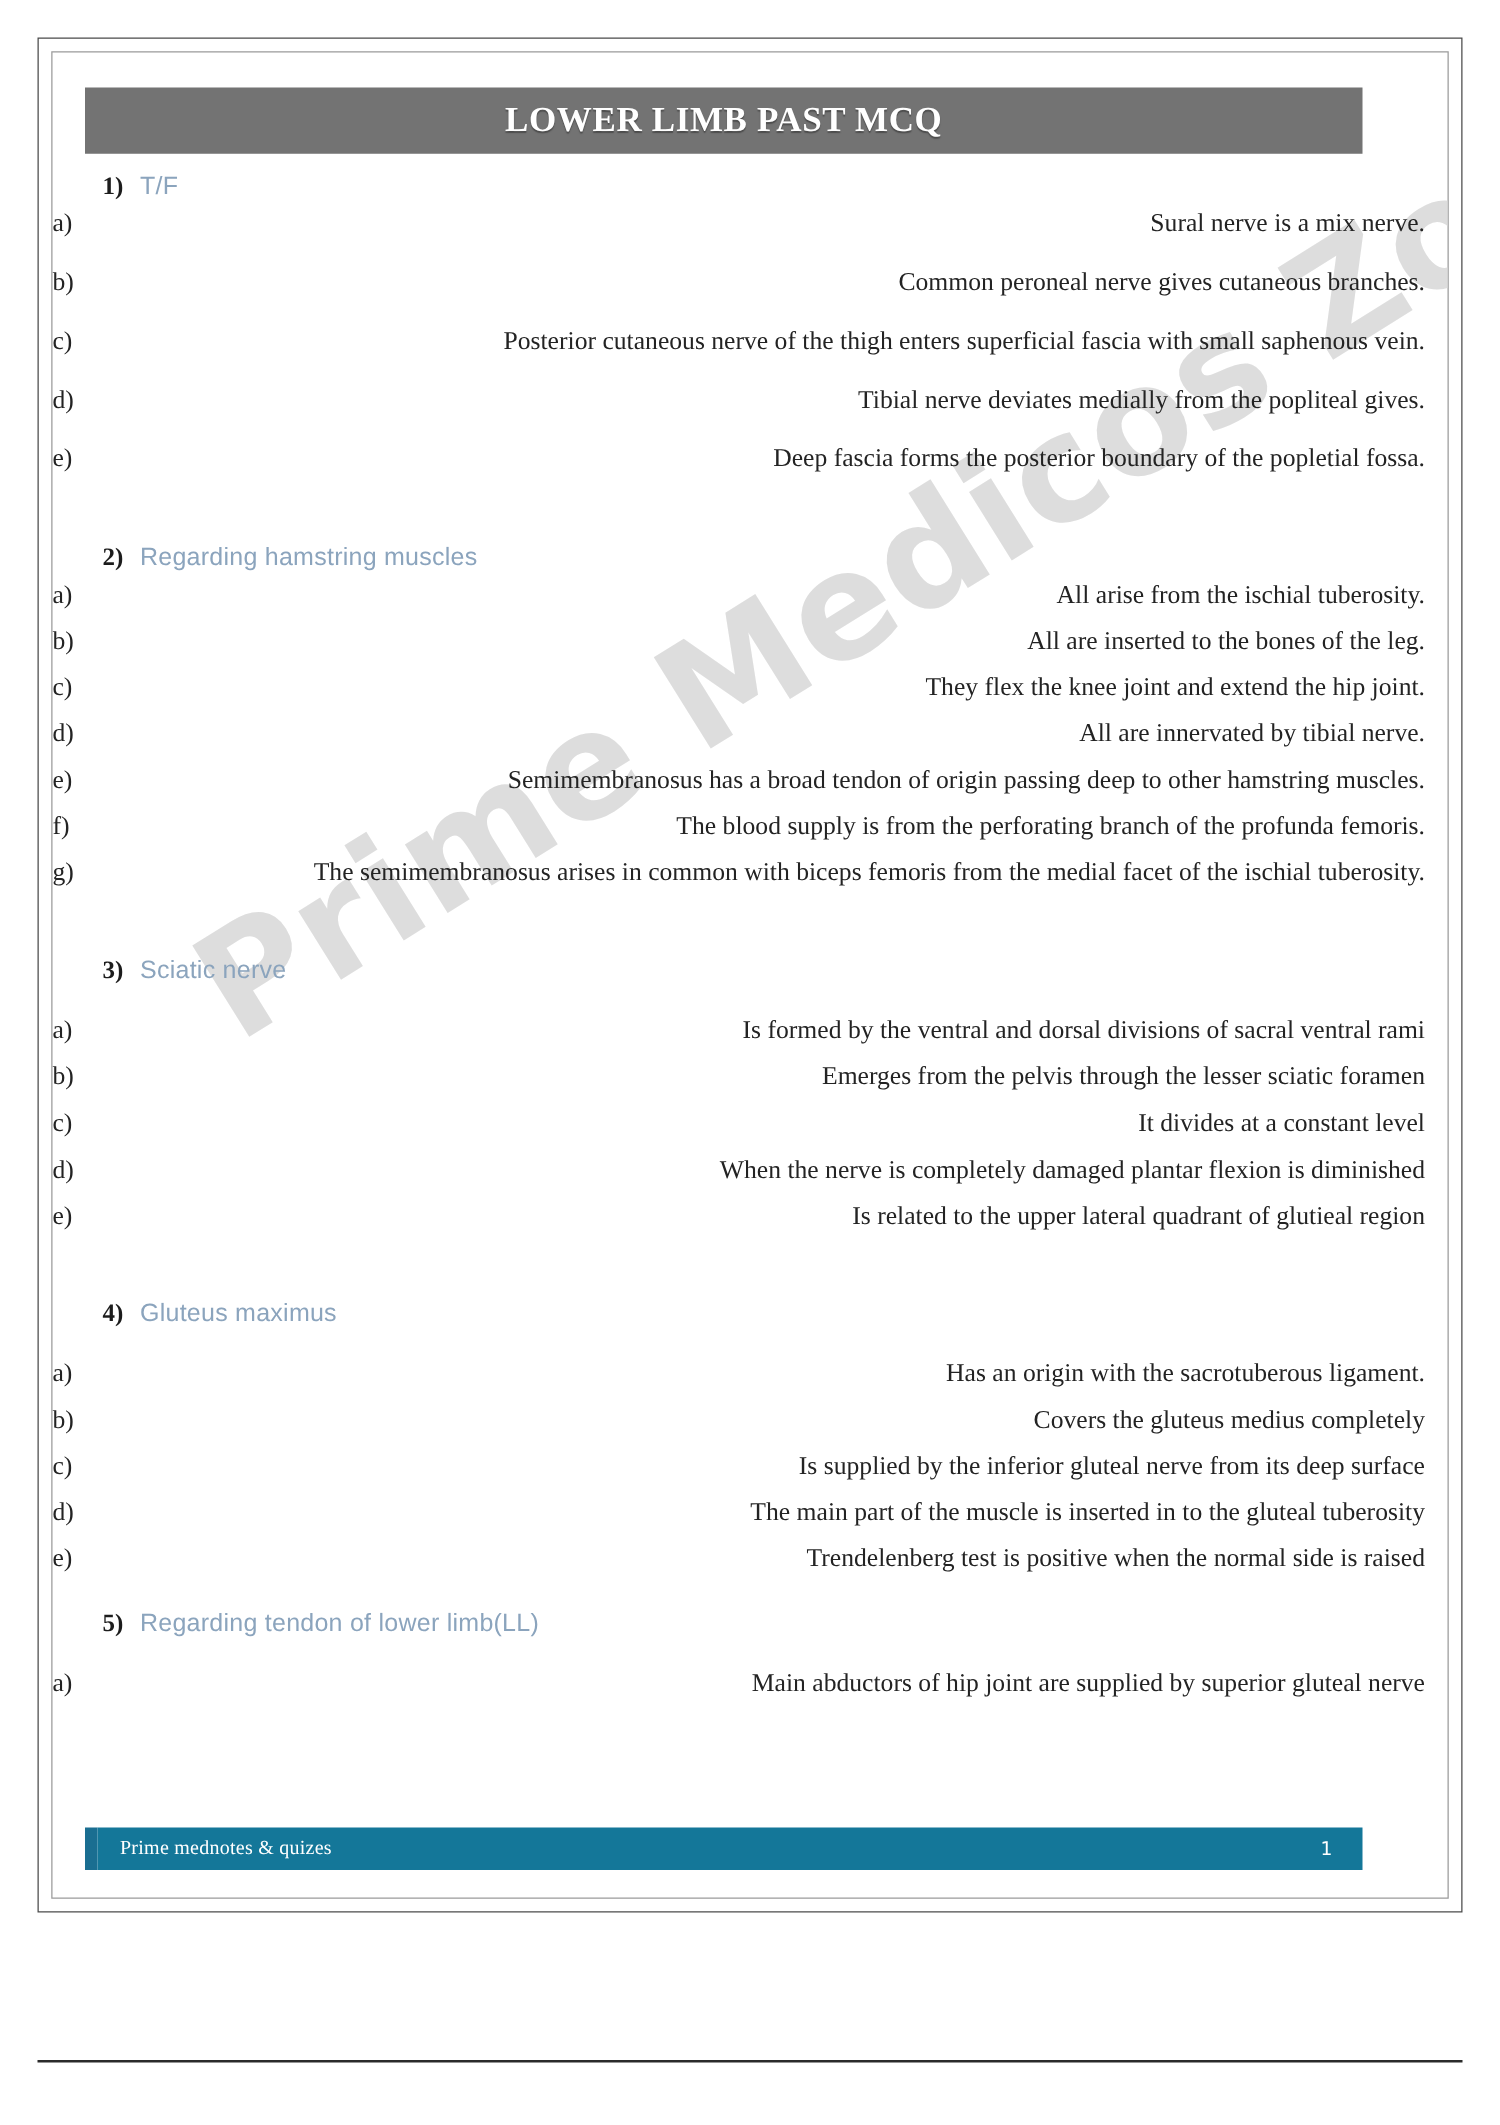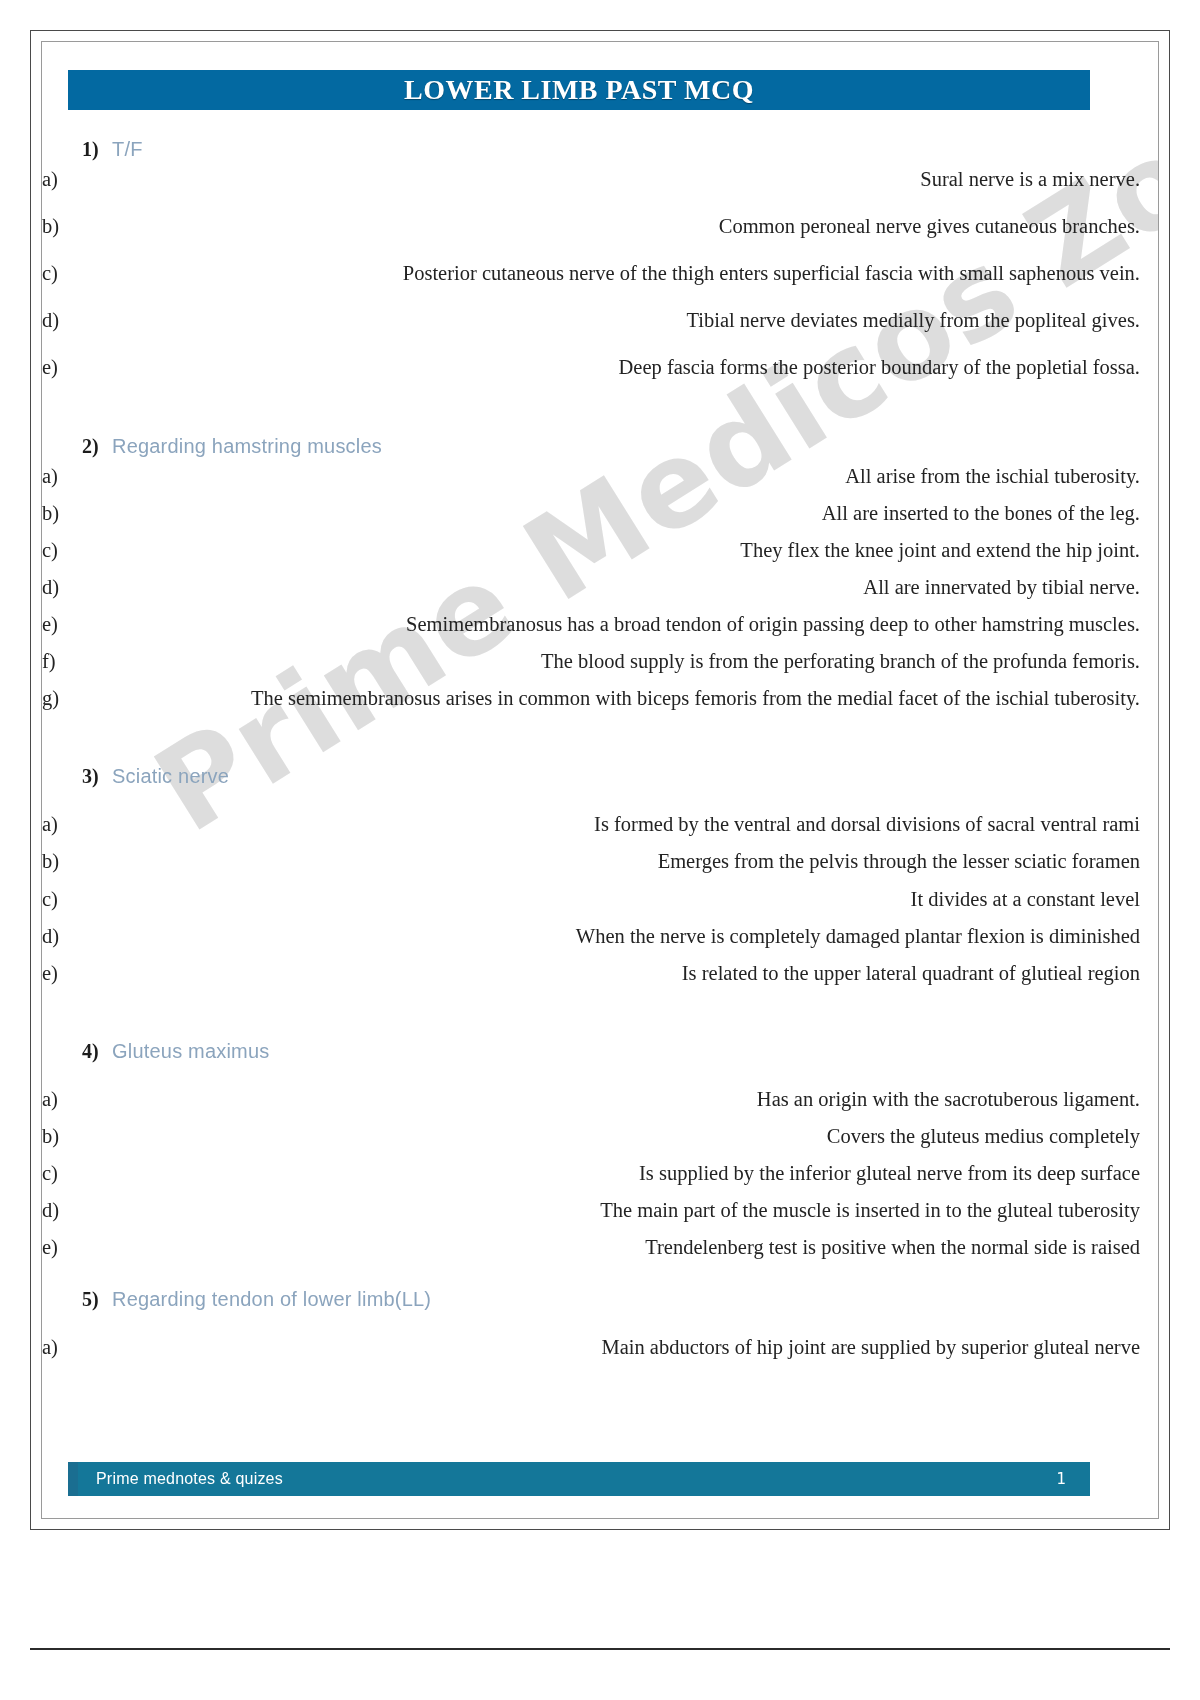--- a/index.html
+++ b/index.html
@@ -71,22 +71,22 @@
     transform-origin: left top;
     letter-spacing: 1px;
   }
 
   
   .title-bar {
     position: absolute;
     left: 26px;
     top: 28px;
     width: 1022px;
-    height: 40px;
-    background: #0369a1;
+    height: 53px;
+    background: #737373;
     display: flex;
     align-items: center;
     justify-content: center;
     z-index: 3;
   }
   .title-bar .title-text {
     font-family: "Liberation Serif", "DejaVu Serif", serif;
     font-weight: 700;
     font-size: 28px;
     letter-spacing: 0.5px;
@@ -181,21 +181,21 @@
   .footer-main {
     flex: 1 1 auto;
     background: #147799;
     display: flex;
     align-items: center;
     justify-content: space-between;
     padding: 0 14px 0 18px;
     box-sizing: border-box;
   }
   .footer-text {
-    font-family: Liberation Sans, sans-serif;
+    font-family: Liberation Serif, serif;
     font-size: 16px;
     color: #ffffff;
     letter-spacing: 0.2px;
     text-align: right;
   }
   .footer-page {
     font-family: "DejaVu Sans", "Liberation Sans", sans-serif;
     font-size: 15px;
     color: #ffffff;
     padding-right: 10px;

